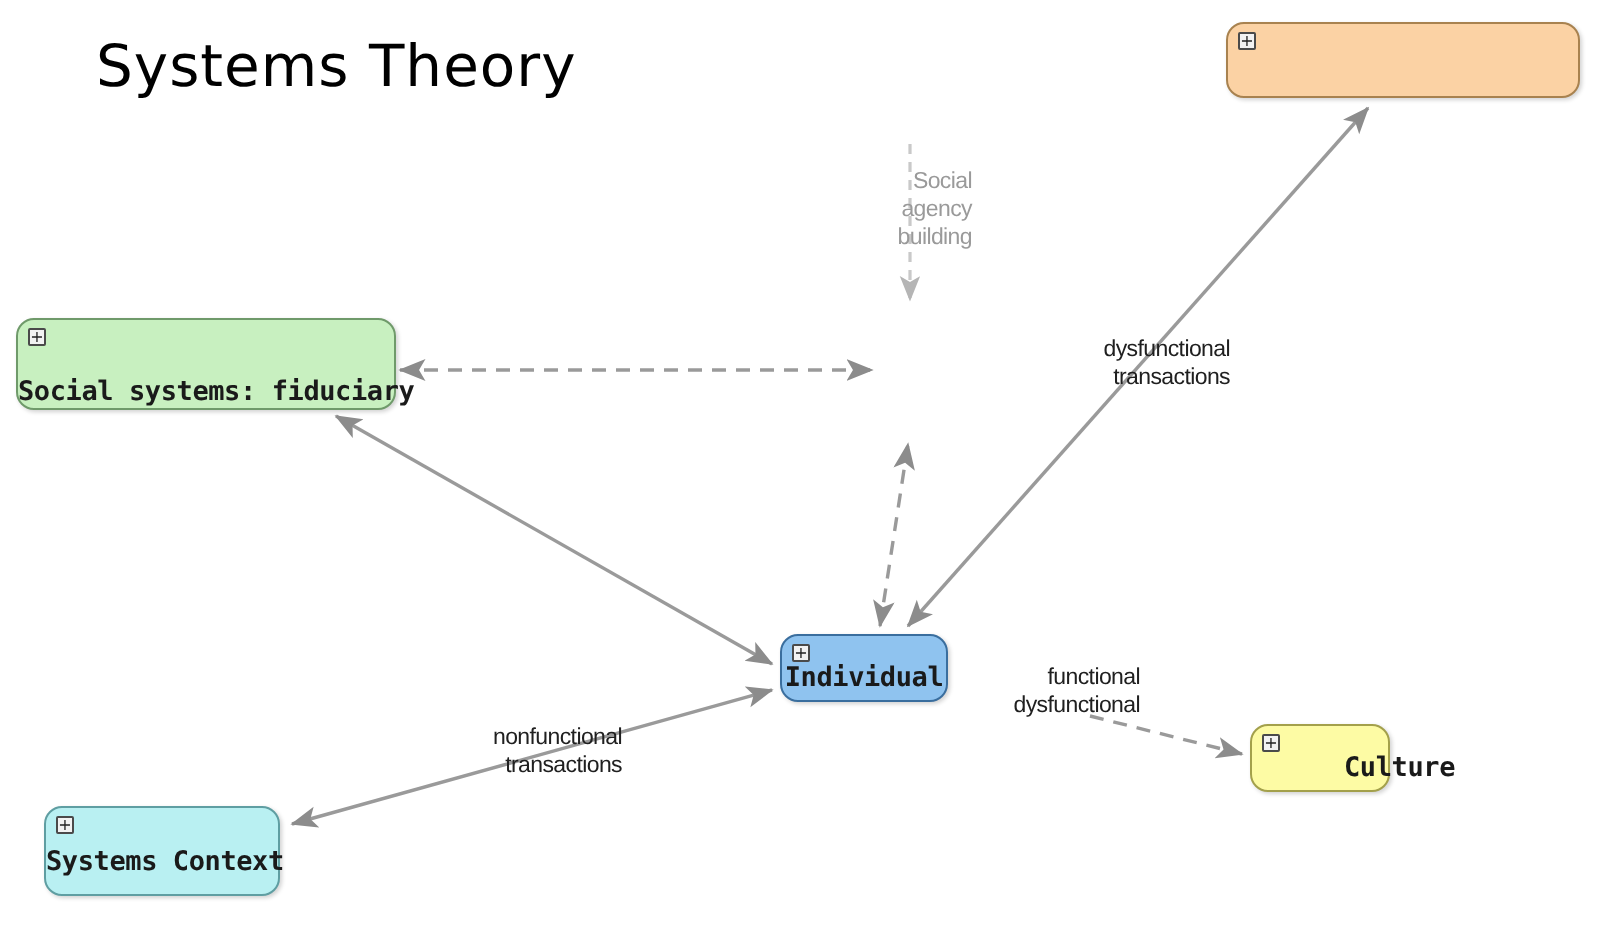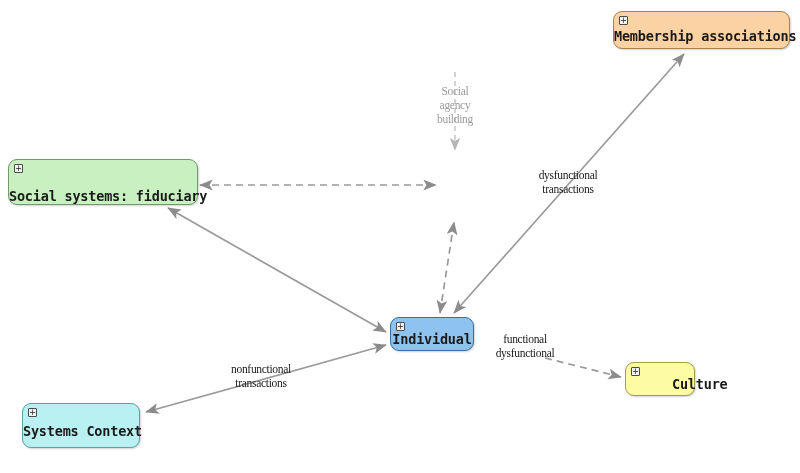--- a/index.html
+++ b/index.html
@@ -82,25 +82,25 @@
   
   .node-green  { background: #c8f0c0; border-color: #6f9a6a; }
   .node-orange { background: #fbd2a4; border-color: #a8824f; }
   .node-blue   { background: #8fc3ef; border-color: #3a6e9e; }
   .node-yellow { background: #fdfba4; border-color: #a3a04b; }
   .node-cyan   { background: #b9f0f2; border-color: #5f9ea2; }
 
   
   .edge-label {
     position: absolute;
-    font-family: Liberation Serif, serif;
+    font-family: Liberation Sans, sans-serif;
     font-size: 11.5px;
     line-height: 14px;
     color: #202020;
-    text-align: center;
+    text-align: right;
     white-space: pre;
     letter-spacing: -0.3px;
   }
   .edge-label.faint {
     color: #9a9a9a;
   }
 </style>
 </head>
 <body>
 
@@ -137,20 +137,21 @@
       Membership associations (solid, both ends) --&gt;
     <line x1="454" y1="313" x2="684" y2="54" stroke="#9a9a9a" stroke-width="1.7" marker-start="url(#ah-start)" marker-end="url(#ah)"></line>
 
     
     <line x1="545" y1="358" x2="621" y2="377" stroke="#9a9a9a" stroke-width="1.7" stroke-dasharray="7 5" marker-end="url(#ah)"></line>
 
       Individual (solid, both ends) --&gt;
     <line x1="146" y1="412" x2="386" y2="345" stroke="#9a9a9a" stroke-width="1.7" marker-start="url(#ah-start)" marker-end="url(#ah)"></line>
   </svg>
 
+  <div class="diagram-title">Systems Theory</div>
 
   <div class="edge-label faint" style="left:424px; top:84px; width:62px;">Social
 agency
 building</div>
 
   <div class="edge-label" style="left:521px; top:168px; width:94px;">dysfunctional
 transactions</div>
 
   <div class="edge-label" style="left:480px; top:332px; width:90px;">functional
 dysfunctional</div>
@@ -158,21 +159,20 @@
   <div class="edge-label" style="left:211px; top:362px; width:100px;">nonfunctional
 transactions</div>
 
   <div class="node node-green" style="left:8px; top:159px; width:190px; height:46px;">
     <div class="expand-icon">+</div>
     <div class="node-label">Social systems: fiduciary</div>
   </div>
 
   <div class="node node-orange" style="left:613px; top:11px; width:177px; height:38px;">
     <div class="expand-icon">+</div>
-    <div class="node-label" style="bottom:4px;">Membership associations</div>
   </div>
 
   <div class="node node-blue" style="left:390px; top:317px; width:84px; height:34px;">
     <div class="expand-icon">+</div>
     <div class="node-label" style="bottom:3px;">Individual</div>
   </div>
 
   <div class="node node-yellow" style="left:625px; top:362px; width:70px; height:34px;">
     <div class="expand-icon">+</div>
     <div class="node-label" style="bottom:3px;padding-left:46px;">Culture</div>

